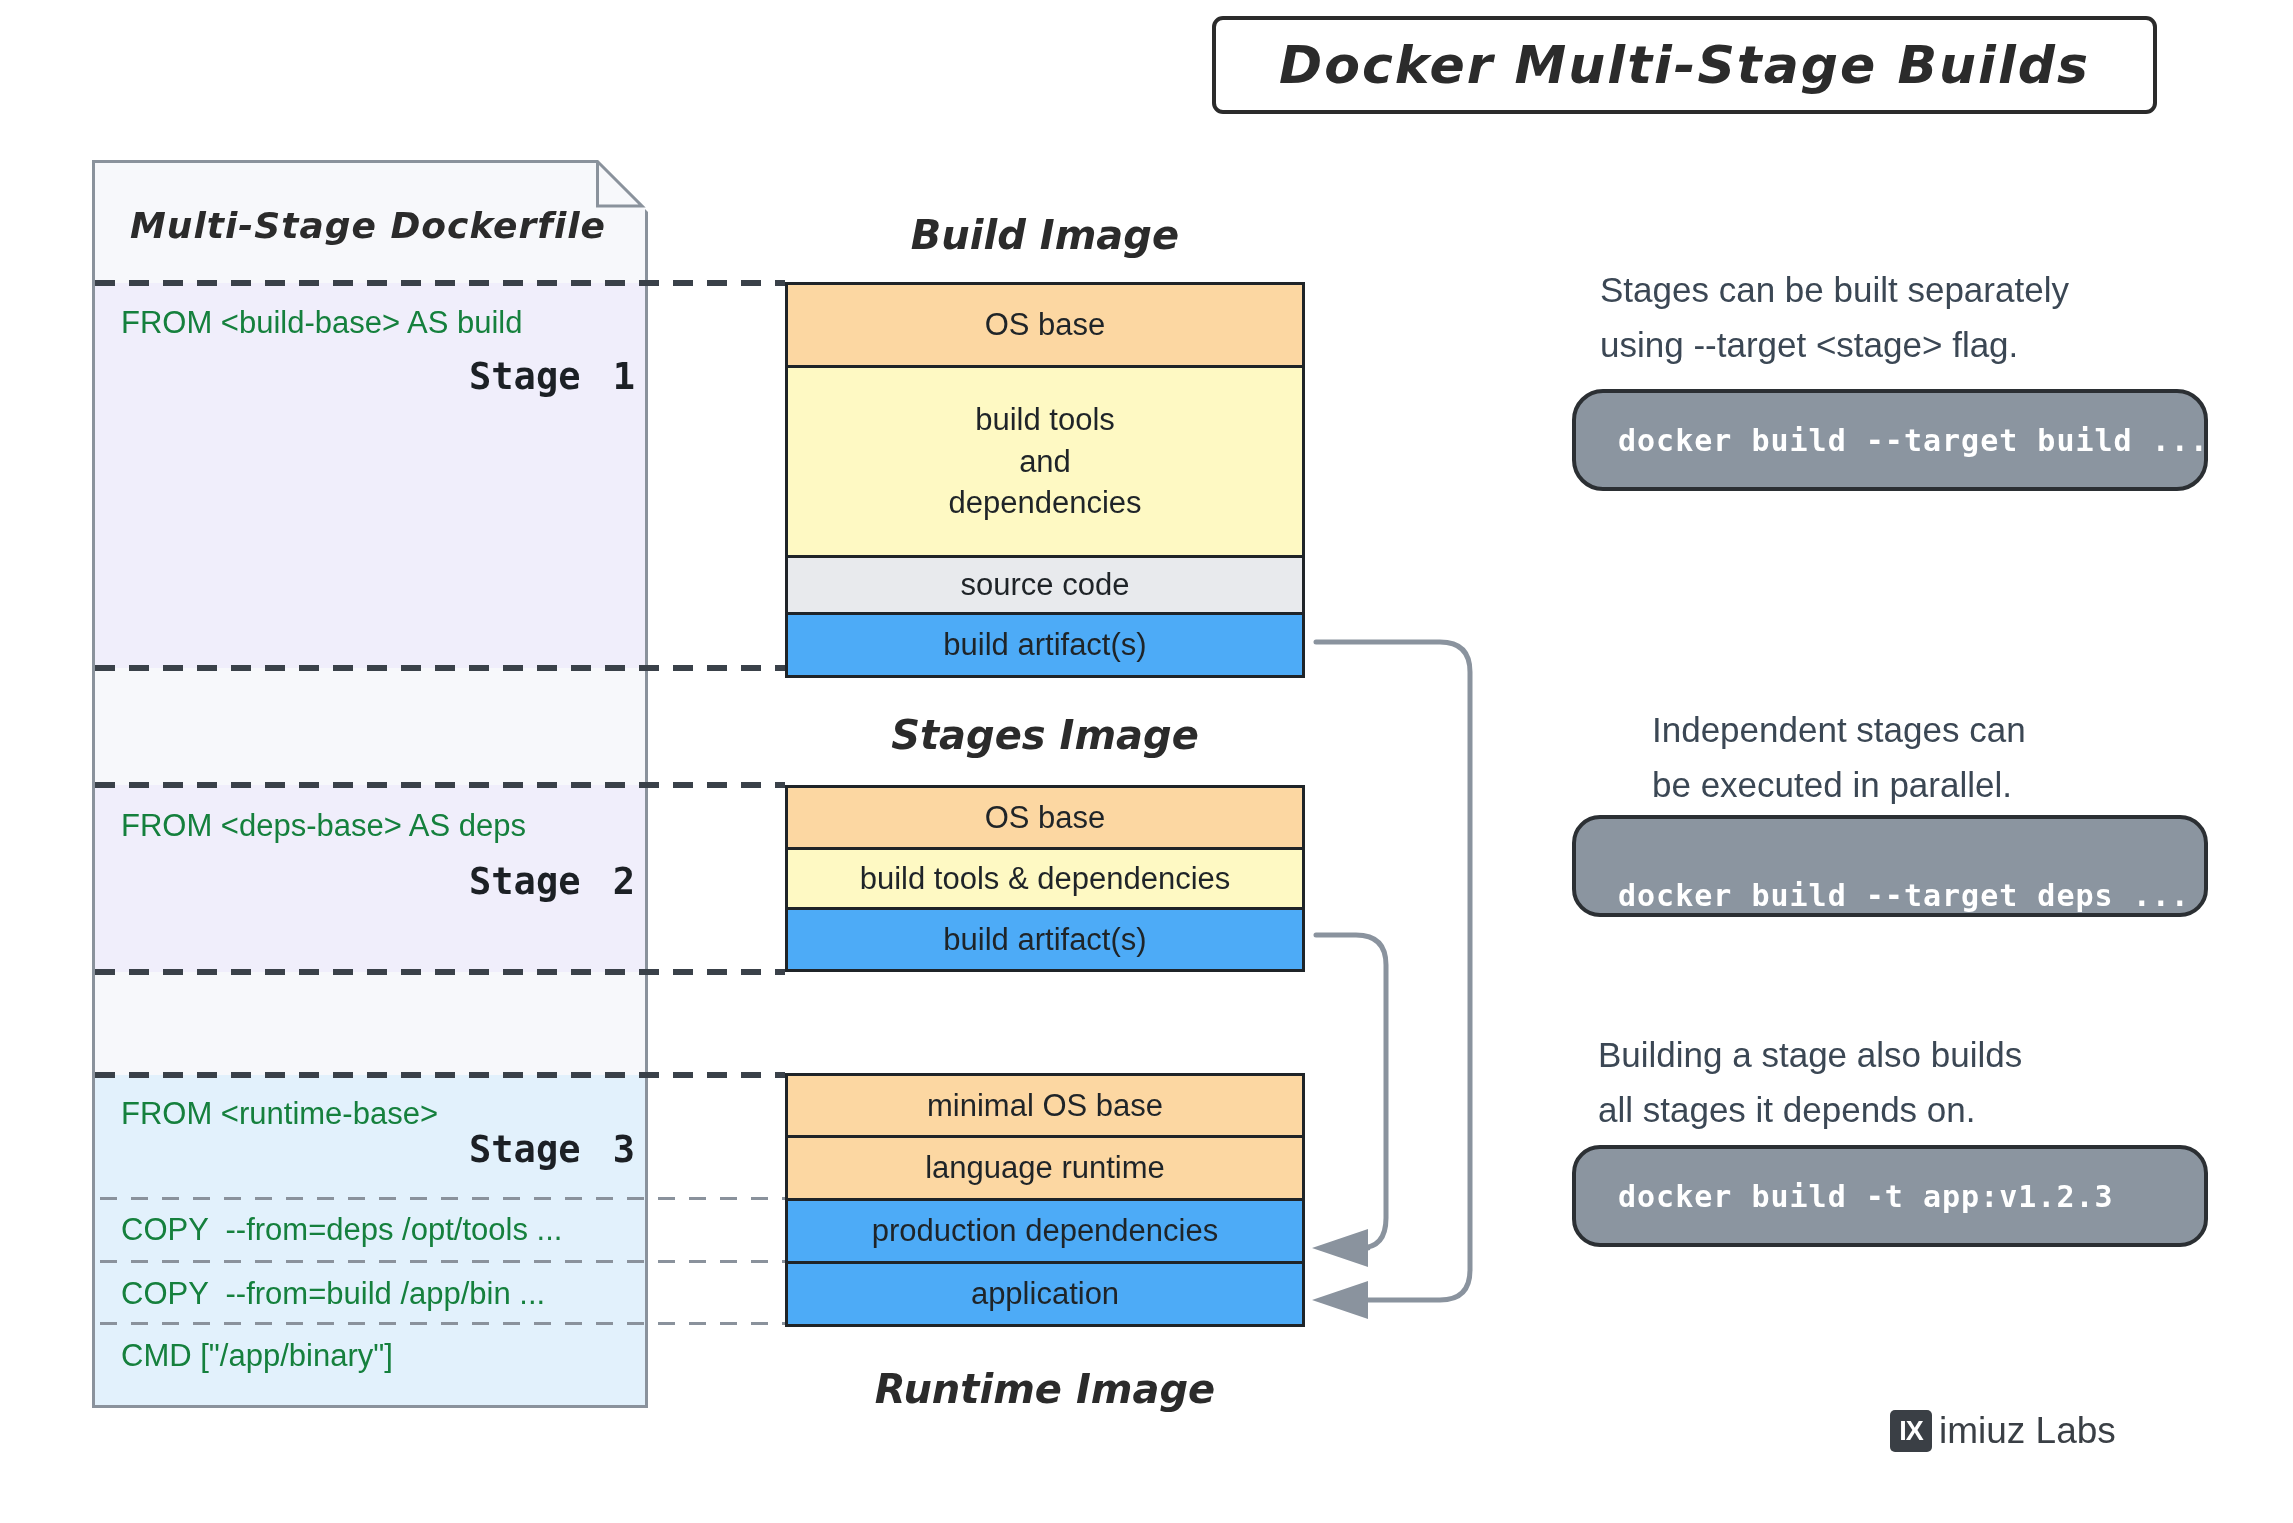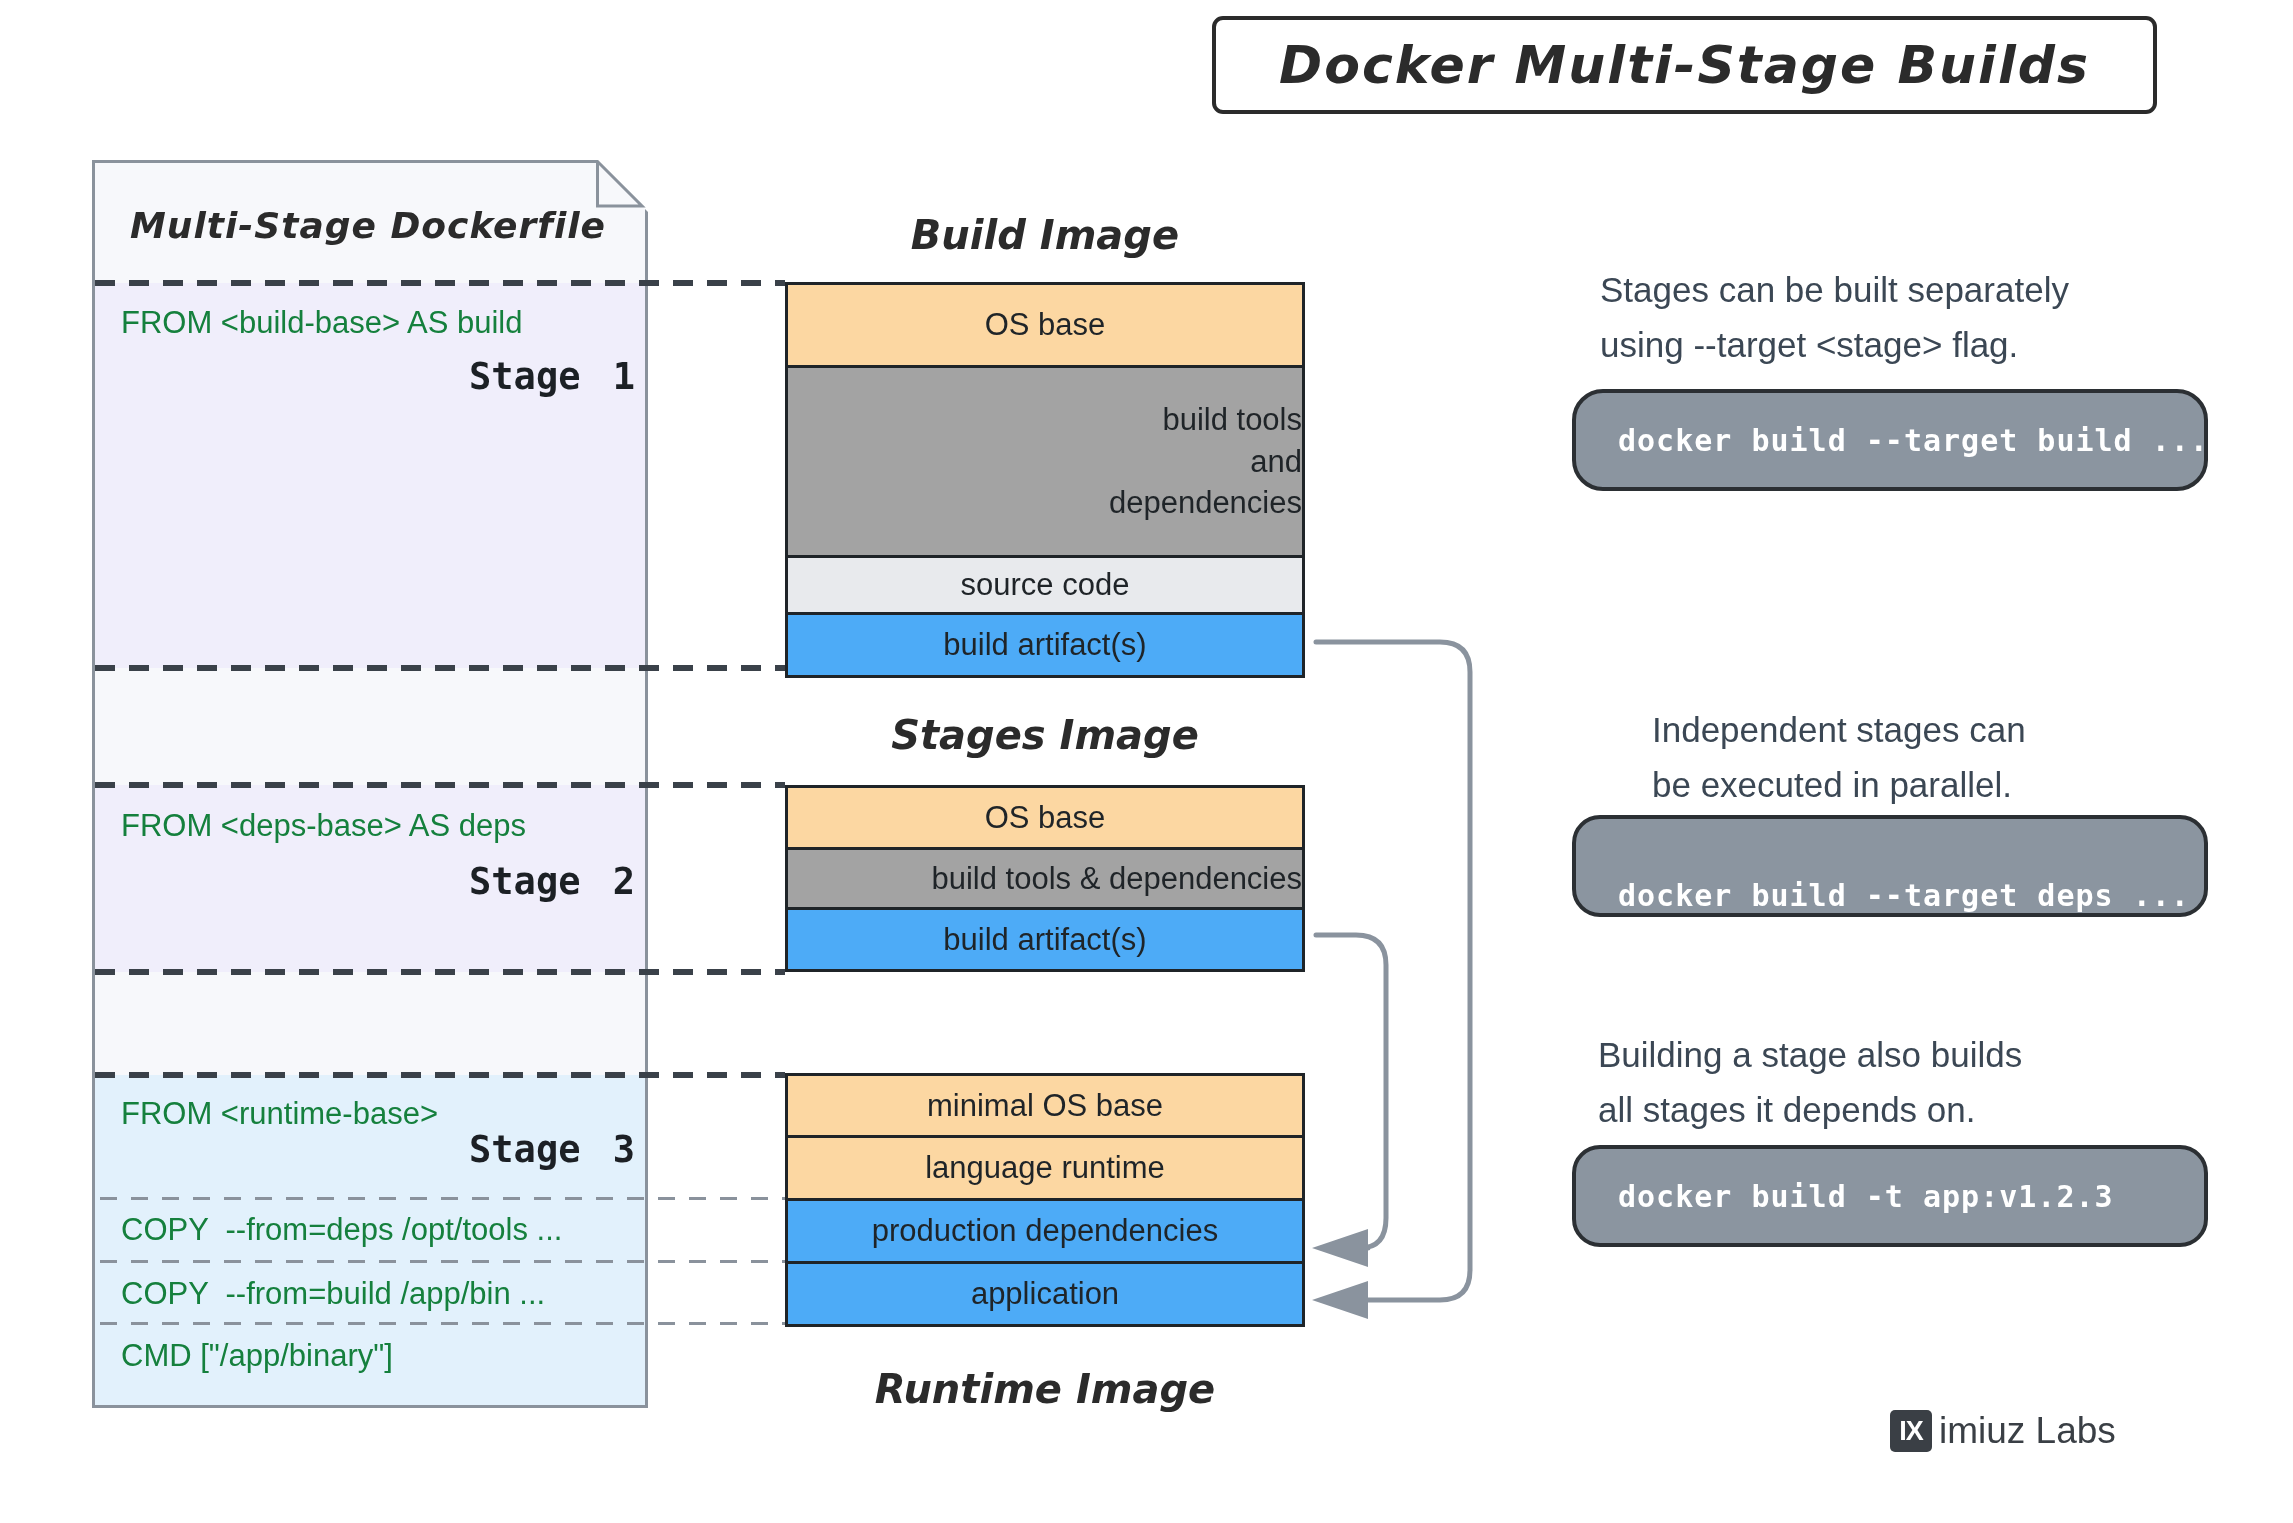--- a/index.html
+++ b/index.html
@@ -32,21 +32,21 @@
   
   .bold-dash{height:6px;background-image:repeating-linear-gradient(90deg,#3a4149 0 20px,transparent 20px 34px);z-index:6;}
   .thin-dash{height:3px;background-image:repeating-linear-gradient(90deg,#8a929c 0 17px,transparent 17px 31px);z-index:6;}
 
   
   .stack{left:785px;width:520px;border:3px solid #1f2428;box-sizing:border-box;background:#ffffff;z-index:4;}
   .layer{width:100%;display:flex;align-items:center;justify-content:center;box-sizing:border-box;
          font-size:31px;color:#1f2428;text-align:center;flex-direction:column;line-height:1.35;}
   .layer + .layer{border-top:3px solid #1f2428;}
   .c-orange{background:#fcd7a2;}
-  .c-purple{background:#a3a3a3;align-items:flex-end;}
+  .c-purple{background:#fef9c3;}
   .c-gray{background:#e8eaed;}
   .c-blue{background:#4dabf7;}
   .stack-title{font-size:40px;width:520px;text-align:center;left:785px;}
 
   
   .note-line{font-size:35px;color:#3b4754;line-height:1;}
   .pill{left:1572px;width:636px;height:102px;background:#8b95a0;border:4px solid #2b2f33;border-radius:28px;
         box-sizing:border-box;display:flex;align-items:center;padding-left:42px;z-index:4;}
   .pill .cmd{font-size:30px;font-weight:bold;color:#ffffff;letter-spacing:1px;white-space:pre;}
 

